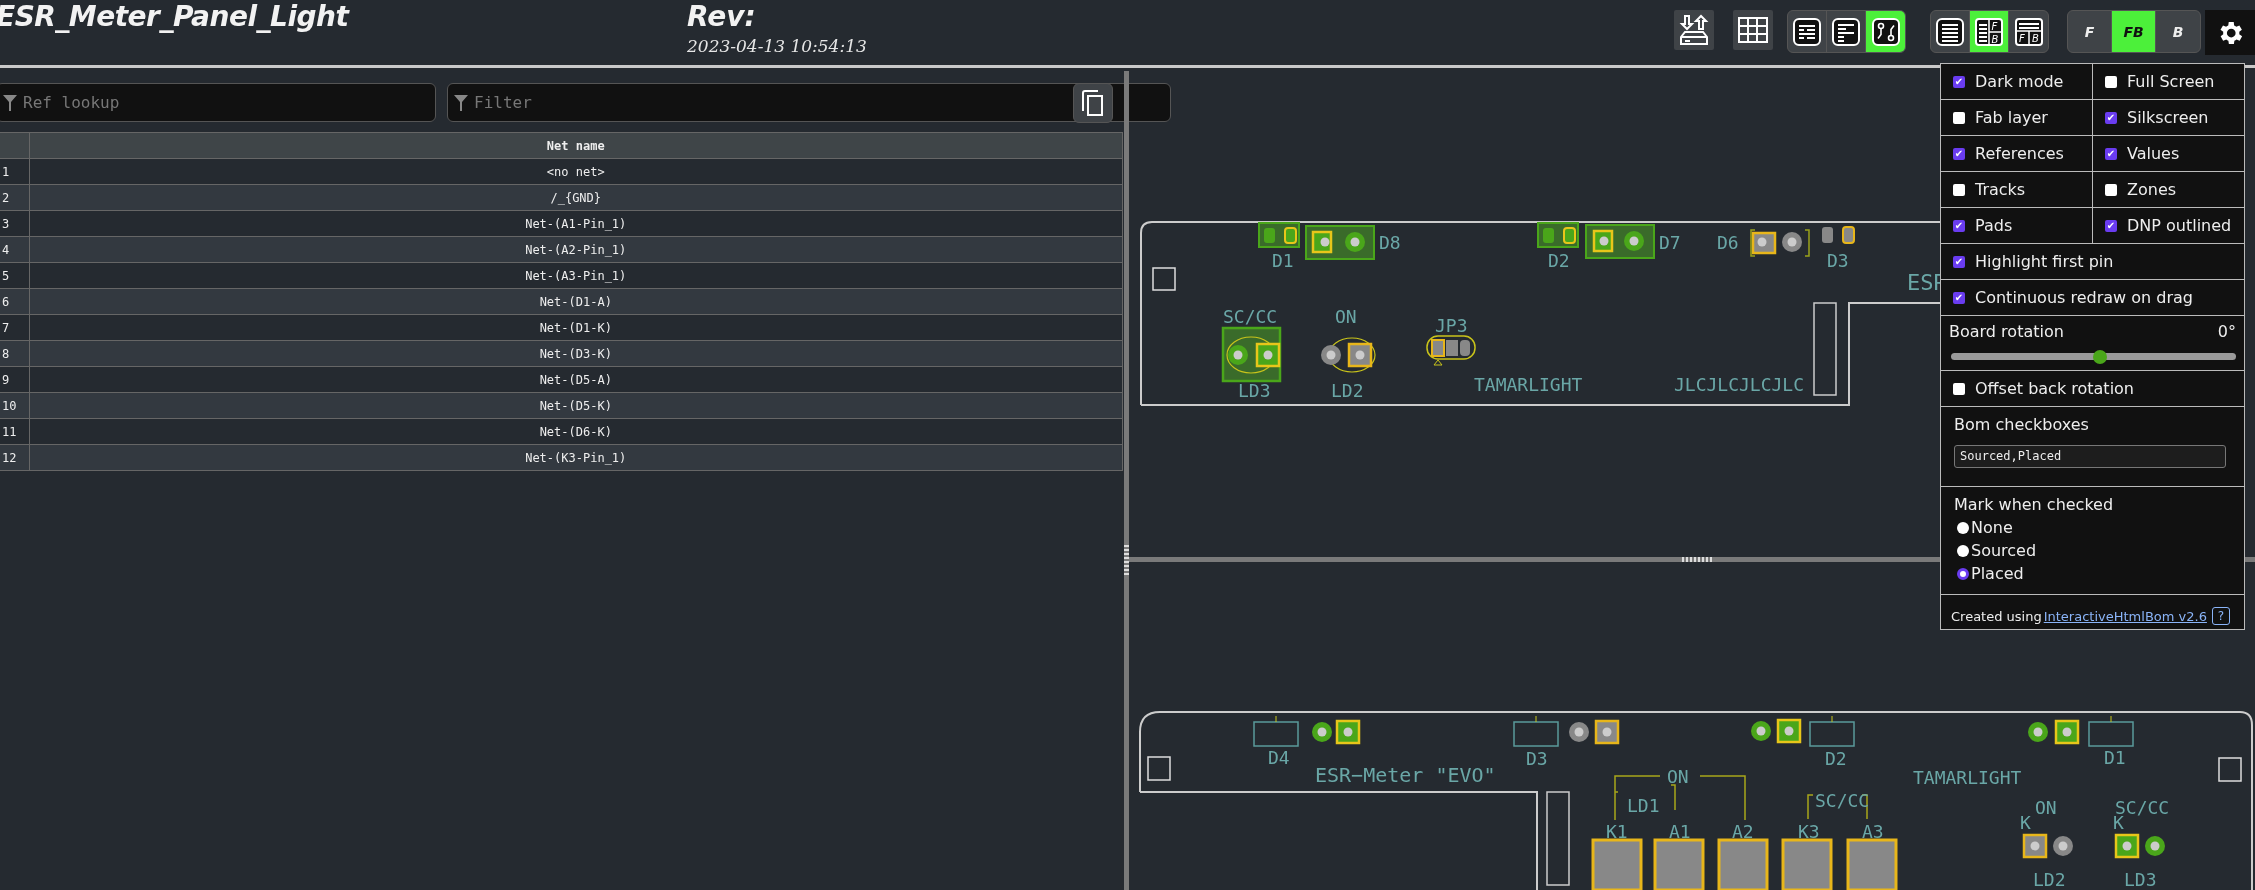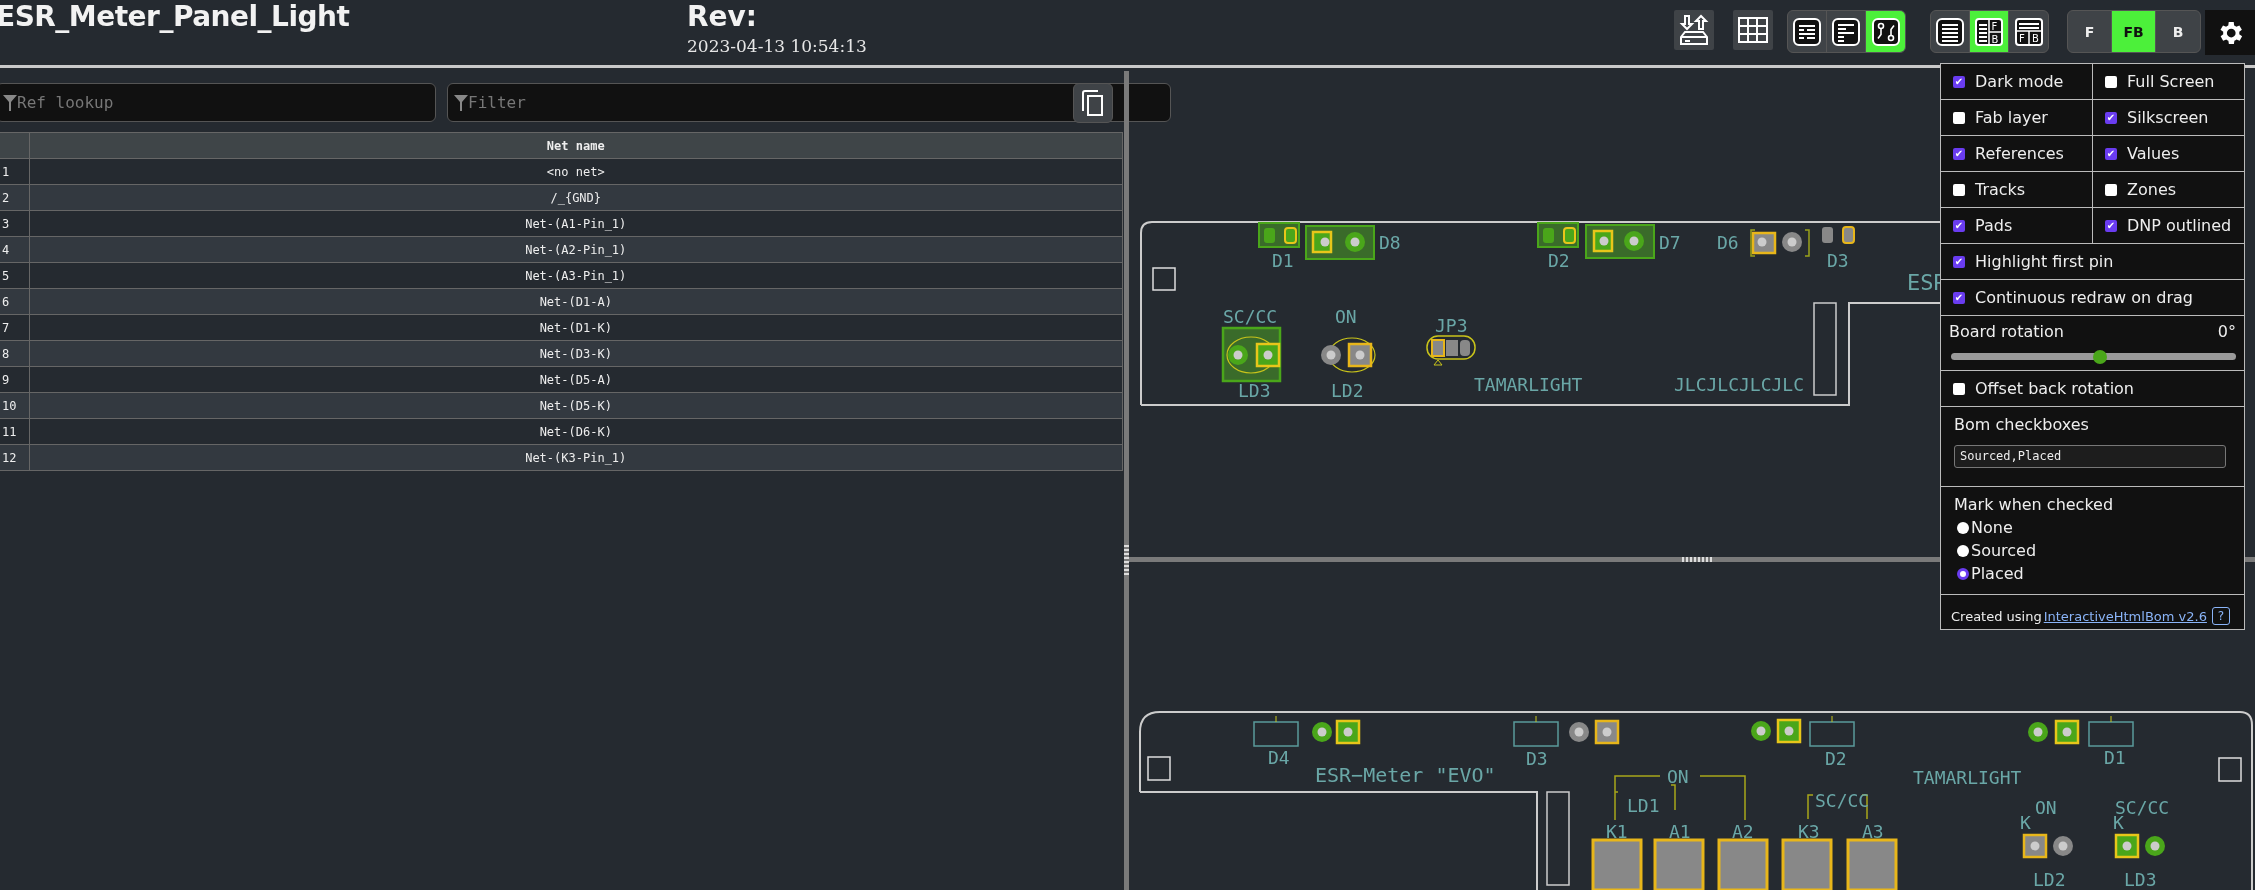--- a/index.html
+++ b/index.html
@@ -1,33 +1,33 @@
 <!DOCTYPE html>
 <html><head>
 <meta charset="utf-8">
 <style>
   * { box-sizing: border-box; margin: 0; padding: 0; }
   html, body { width: 2255px; height: 890px; overflow: hidden; background: #252a30; color: #eee; font-family: "DejaVu Sans", sans-serif; }
-  #topbar { position: absolute; left: 0; top: 0; width: 2255px; height: 68px; background: #252a30; border-bottom: 3px solid #c9c9c9; }
+  #topbar { position: absolute; left: 0; top: 0; width: 2255px; height: 68px; background: #252a30; border-bottom: 3px solid #c9c9c9; font-style: italic; }
   #title { position: absolute; left: -4px; top: 0px; font-family: "DejaVu Sans", sans-serif; font-weight: bold; font-size: 28px; color: #f2f2f2; letter-spacing: -0.5px; }
   #rev { position: absolute; left: 687px; top: 0px; font-weight: bold; font-size: 28px; color: #f2f2f2; }
   #date { position: absolute; left: 687px; top: 36px; font-size: 17px; color: #e6e6e6; font-family: "DejaVu Serif", serif; }
 
   .tbtn { position: absolute; top: 10px; width: 40px; height: 40px; background: #3f4347; border-radius: 2px; display: flex; align-items: center; justify-content: center; }
   .tgroup { position: absolute; top: 10px; height: 43px; border: 1px solid #555; border-radius: 6px; background: #3f4347; display: flex; overflow: hidden; }
   .tgroup .seg { width: 39px; height: 41px; display: flex; align-items: center; justify-content: center; border-right: 1px solid #555; }
   .tgroup .seg:last-child { border-right: none; }
   .tgroup .seg.on { background: #4cf03a; }
   .tgroup .seg.txt { width: 44px; font-weight: bold; font-size: 14px; color: #eee; }
   .tgroup .seg.txt.on { color: #111; }
   #gear { position: absolute; left: 2205px; top: 10px; width: 50px; height: 45px; background: #111; display: flex; align-items: center; justify-content: center; }
 
   #leftpane { position: absolute; left: 0; top: 71px; width: 1124px; height: 819px; background: #252a30; }
   .searchbox { position: absolute; top: 12px; height: 39px; background: #111; border: 1px solid #555; border-radius: 6px; display: flex; align-items: center; padding-left: 6px; }
-  .searchbox .ph { font-family: "DejaVu Sans Mono", monospace; font-size: 16px; color: #777; }
+  .searchbox .ph { font-family: "DejaVu Sans Mono", monospace; font-size: 16px; color: #777; margin-left: 6px; }
   #copybtn { position: absolute; left: 1073px; top: 12px; width: 40px; height: 40px; background: #3f4347; border: 1px solid #555; border-radius: 6px; display: flex; align-items: center; justify-content: center; }
   #nettable { position: absolute; left: 0; top: 61px; width: 1123px; border-collapse: collapse; font-family: "DejaVu Sans Mono", monospace; font-size: 12px; }
   #nettable th { background: #3f4548; height: 26px; border: 1px solid #666; font-weight: bold; color: #eee; text-align: center; }
   #nettable td { height: 26px; border: 1px solid #666; color: #eee; }
   #nettable td.num { width: 29px; text-align: left; padding-left: 2px; border-left: none; }
   #nettable th.num { width: 29px; border-left: none; }
   #nettable td.name { text-align: center; }
   #nettable tr.odd td { background: #252a30; }
   #nettable tr.even td { background: #333940; }
 

